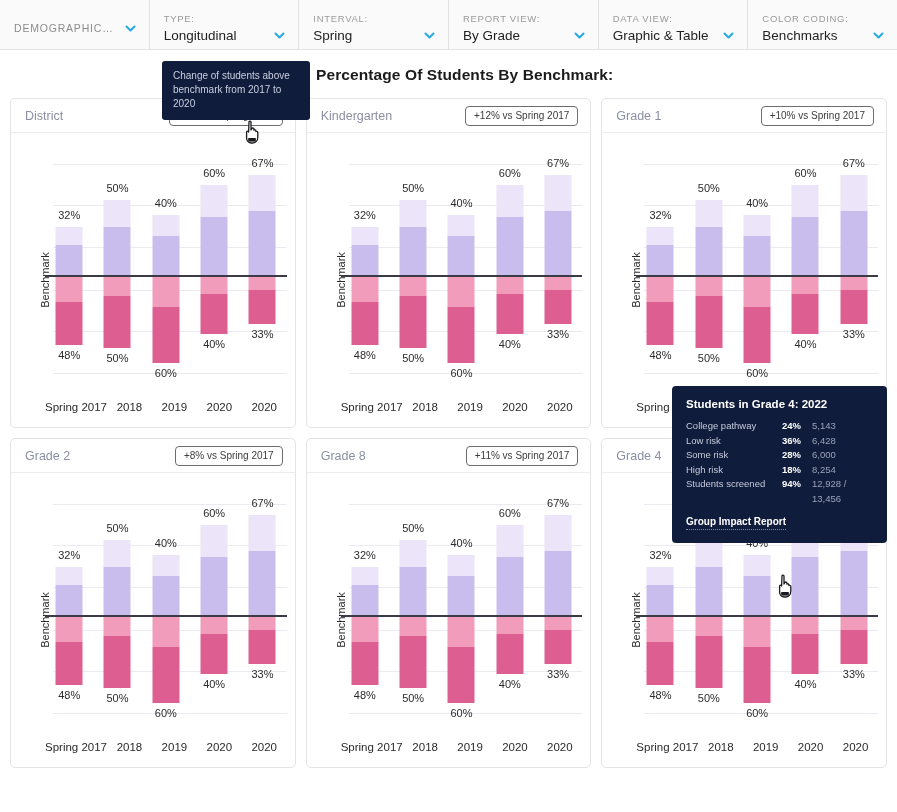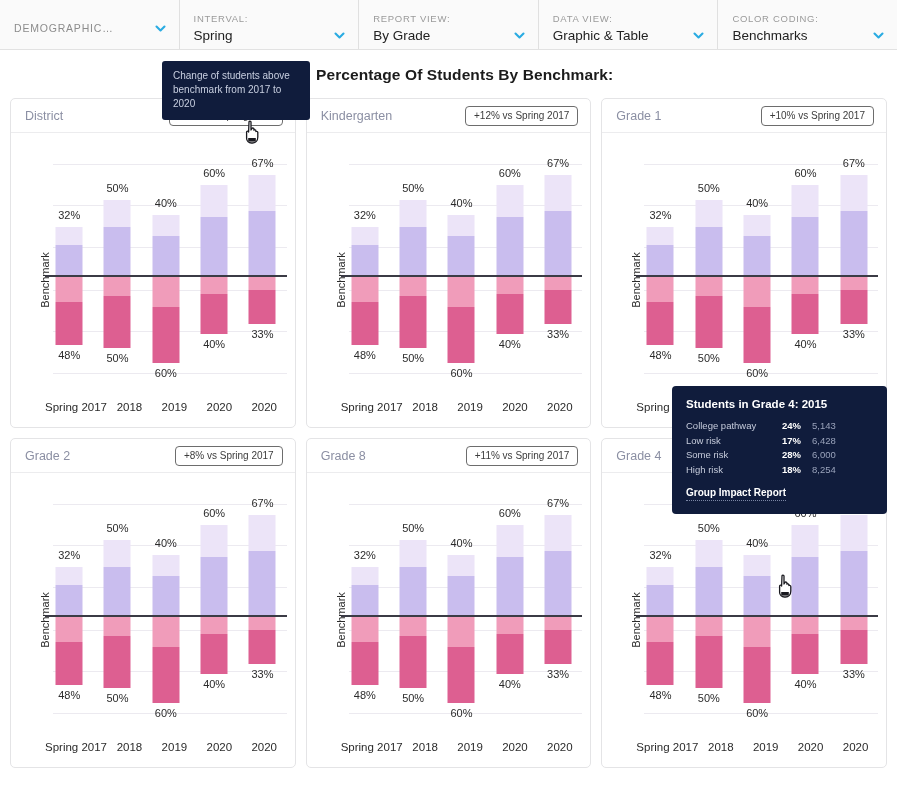--- a/index.html
+++ b/index.html
@@ -277,20 +277,31 @@
     <div class="tb-row">
       <span class="tb-value">DEMOGRAPHIC…</span>
       <span class="chev">
         <svg width="13" height="13" viewBox="0 0 13 13">
             <path d="M2.5 4.5 L6.5 8.5 L10.5 4.5" fill="none" stroke="#29abe2" stroke-width="2.1" stroke-linecap="round" stroke-linejoin="round"></path>
           </svg>
       </span>
     </div>
   </div>
 
+  <div class="tb-cell">
+    <span class="tb-label">TYPE:</span>
+    <div class="tb-row">
+      <span class="tb-value">Longitudinal</span>
+      <span class="chev">
+        <svg width="13" height="13" viewBox="0 0 13 13">
+            <path d="M2.5 4.5 L6.5 8.5 L10.5 4.5" fill="none" stroke="#29abe2" stroke-width="2.1" stroke-linecap="round" stroke-linejoin="round"></path>
+          </svg>
+      </span>
+    </div>
+  </div>
 
   <div class="tb-cell">
     <span class="tb-label">INTERVAL:</span>
     <div class="tb-row">
       <span class="tb-value">Spring</span>
       <span class="chev">
         <svg width="13" height="13" viewBox="0 0 13 13">
             <path d="M2.5 4.5 L6.5 8.5 L10.5 4.5" fill="none" stroke="#29abe2" stroke-width="2.1" stroke-linecap="round" stroke-linejoin="round"></path>
           </svg>
       </span>
@@ -812,41 +823,46 @@
           <div class="xt">2018</div>
           <div class="xt">2019</div>
           <div class="xt">2020</div>
           <div class="xt">2020</div>
         </div>
       </div>
     </div>
   </div>
 
 <div class="tip-data">
-  <h4>Students in Grade 4: 2015</h4>
+  <h4>Students in Grade 4: 2022</h4>
   <div id="tiprows">
       <div class="tip-row">
         <span class="tr-name">College pathway</span>
         <span class="tr-pct">24%</span>
         <span class="tr-cnt">5,143</span>
       </div>
       <div class="tip-row">
         <span class="tr-name">Low risk</span>
-        <span class="tr-pct">17%</span>
+        <span class="tr-pct">36%</span>
         <span class="tr-cnt">6,428</span>
       </div>
       <div class="tip-row">
         <span class="tr-name">Some risk</span>
         <span class="tr-pct">28%</span>
         <span class="tr-cnt">6,000</span>
       </div>
       <div class="tip-row">
         <span class="tr-name">High risk</span>
         <span class="tr-pct">18%</span>
         <span class="tr-cnt">8,254</span>
+      </div>
+      <div class="tip-row">
+        <span class="tr-name">Students screened</span>
+        <span class="tr-pct">94%</span>
+        <span class="tr-cnt">12,928 / 13,456</span>
       </div>
     </div>
   <div class="tip-link">Group Impact Report</div>
 </div>
 
 <div class="cursor c1">
   <svg width="22" height="26" viewBox="0 0 22 26">
     <path d="M6 2 C6 0.7 8 0.7 8 2 L8 10 L9 8.5 C9.4 7.6 11.2 8.1 10.9 9.2
              L10.9 10.2 C11.4 9.5 13 9.9 12.9 10.9 L12.9 11.6
              C13.5 11.1 14.9 11.5 14.8 12.6 L14.8 17 C14.8 20.5 12.6 23 9.6 23

